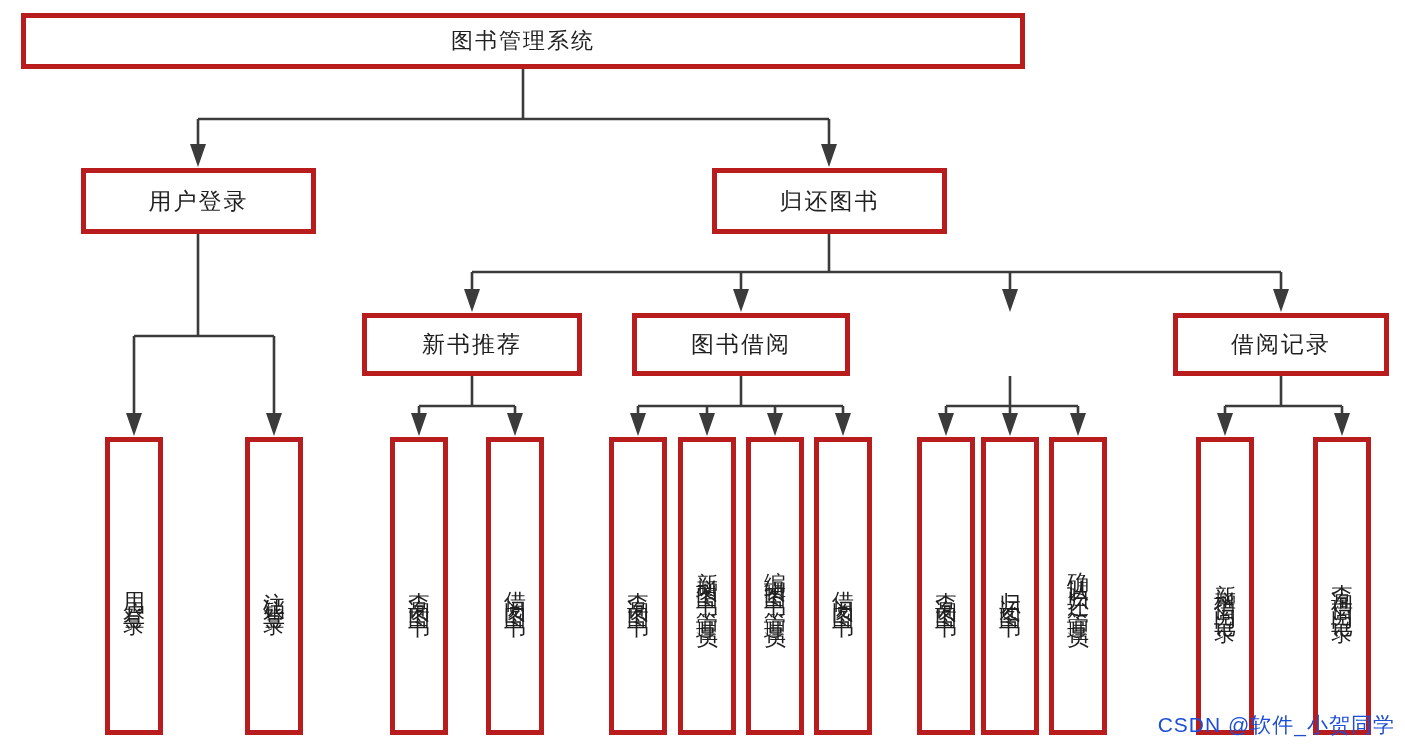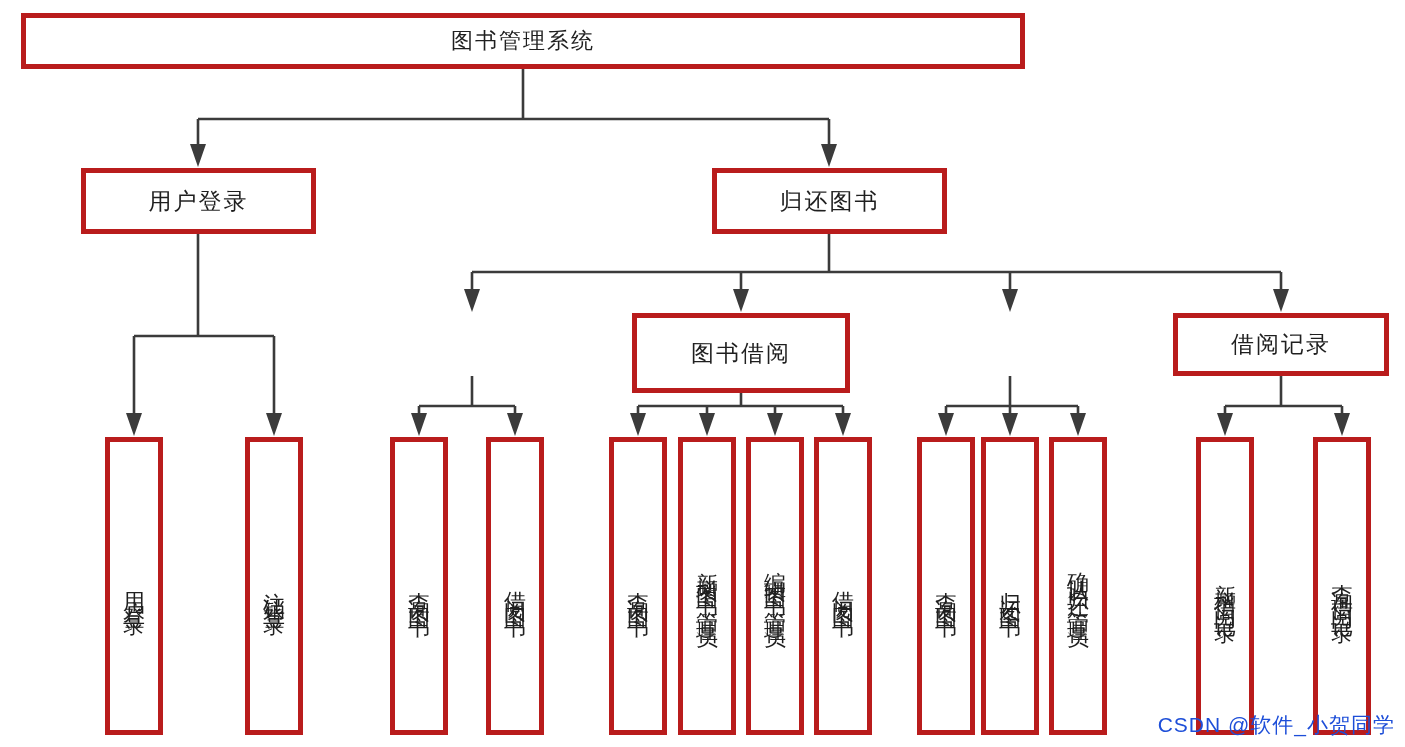--- a/index.html
+++ b/index.html
@@ -97,21 +97,24 @@
     <span>图书管理系统</span>
   </div>
 
   <div class="box h" style="left:81px;top:168px;width:235px;height:66px">
     <span>用户登录</span>
   </div>
   <div class="box h" style="left:712px;top:168px;width:235px;height:66px">
     <span>归还图书</span>
   </div>
 
-  <div class="box h" style="left:632px;top:313px;width:218px;height:80px">
+  <div class="box h" style="left:362px;top:313px;width:220px;height:63px">
+    <span>新书推荐</span>
+  </div>
+  <div class="box h" style="left:632px;top:313px;width:218px;height:63px">
     <span>图书借阅</span>
   </div>
   <div class="box h" style="left:1173px;top:313px;width:216px;height:63px">
     <span>借阅记录</span>
   </div>
 
   <div class="box v" style="left:105px;top:437px;width:58px;height:298px">
     <span>用户登录</span>
   </div>
   <div class="box v" style="left:245px;top:437px;width:58px;height:298px">

